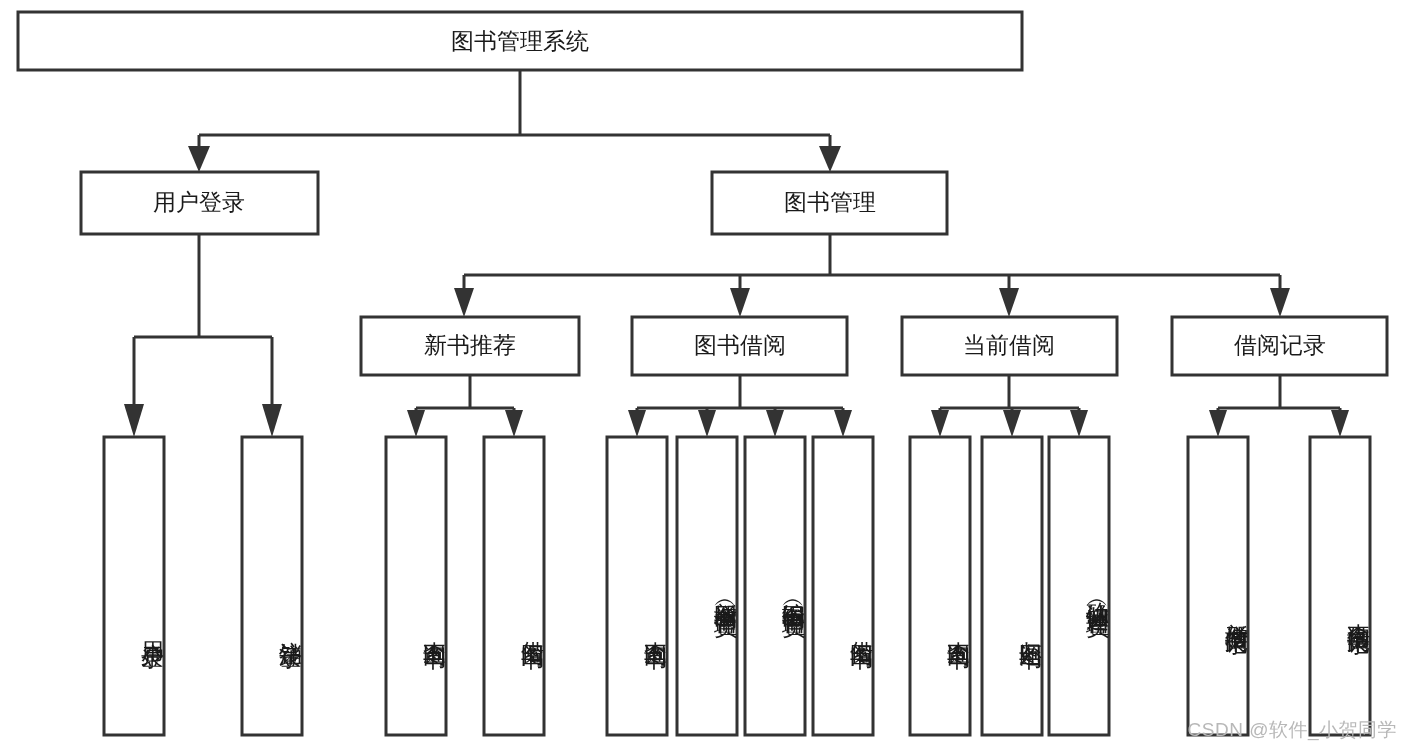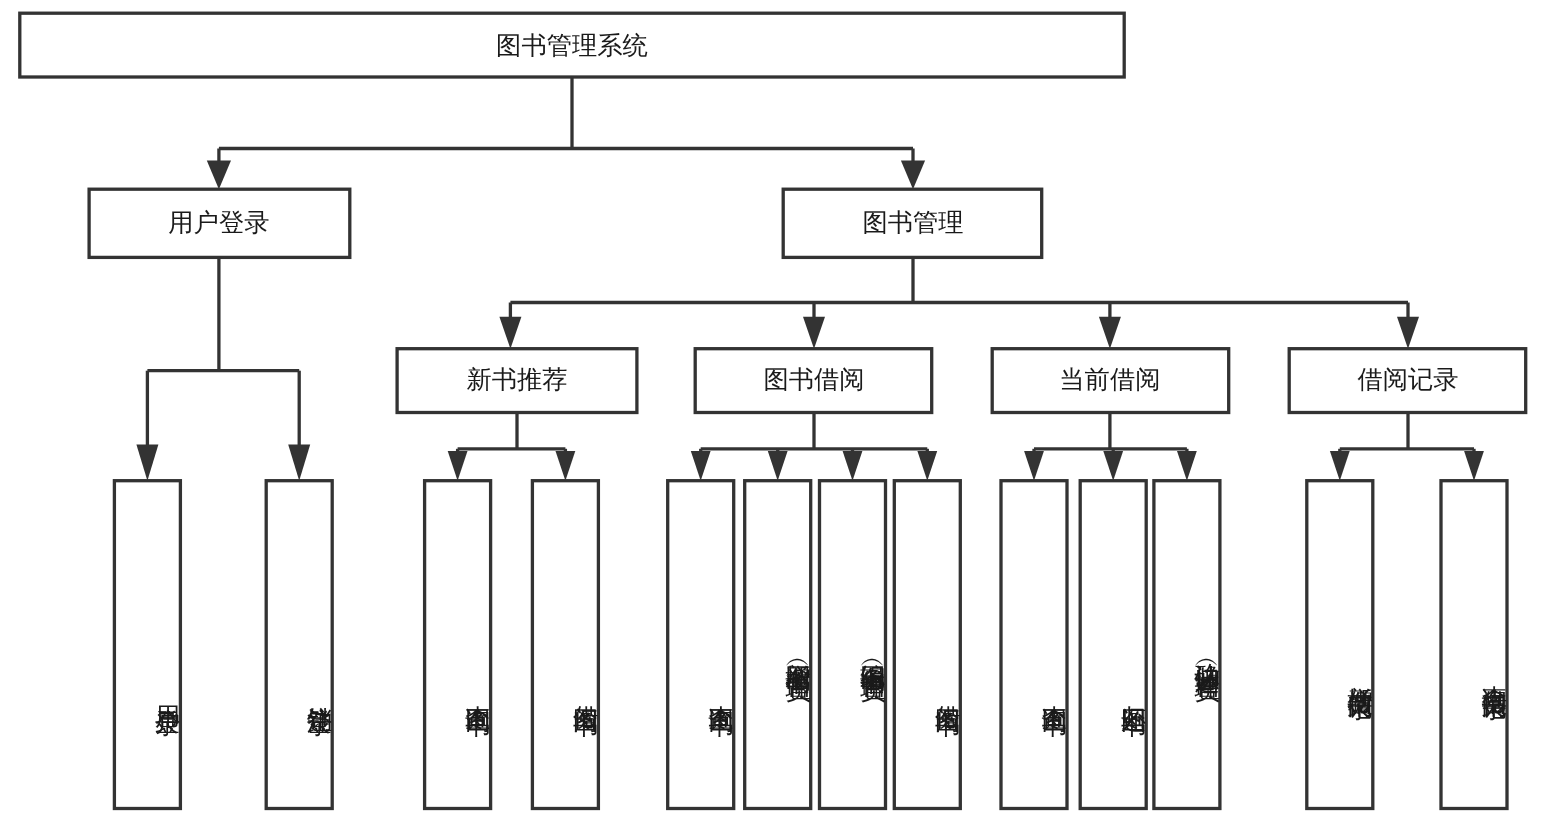--- a/index.html
+++ b/index.html
@@ -207,13 +207,14 @@
   <div class="vlabel" style="left:607px; top:513px; width:60px; height:222px;">查询图书</div>
   <div class="vlabel" style="left:677px; top:444px; width:60px; height:291px;">新增图书（管理员）</div>
   <div class="vlabel" style="left:745px; top:444px; width:60px; height:291px;">编辑图书（管理员）</div>
   <div class="vlabel" style="left:813px; top:513px; width:60px; height:222px;">借阅图书</div>
   <div class="vlabel" style="left:910px; top:513px; width:60px; height:222px;">查询图书</div>
   <div class="vlabel" style="left:982px; top:513px; width:60px; height:222px;">归还图书</div>
   <div class="vlabel" style="left:1049px; top:444px; width:60px; height:291px;">确认归还（管理员）</div>
   <div class="vlabel" style="left:1188px; top:480px; width:60px; height:255px;">新增借阅记录</div>
   <div class="vlabel" style="left:1310px; top:480px; width:60px; height:255px;">查询借阅记录</div>
 
+  <div class="watermark">CSDN @软件_小贺同学</div>
 </div>
 
 </body></html>

